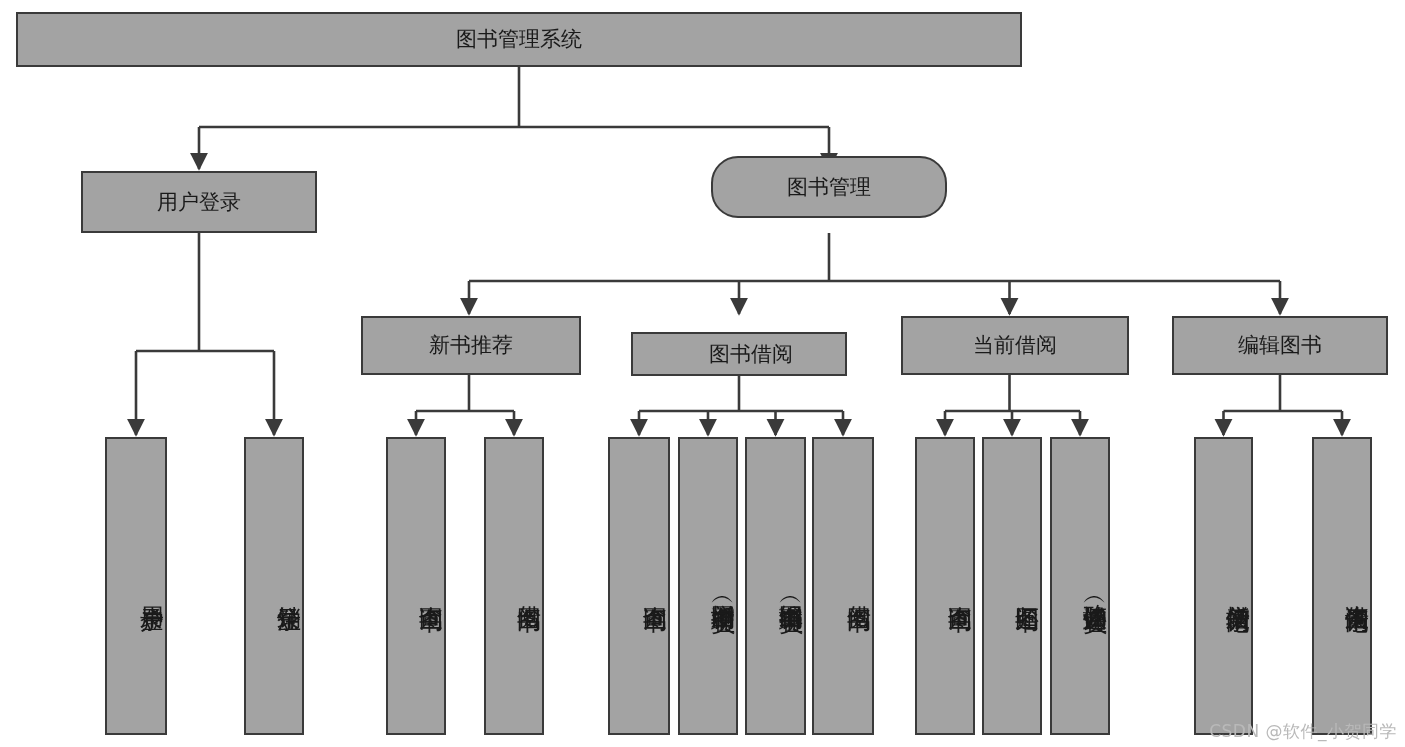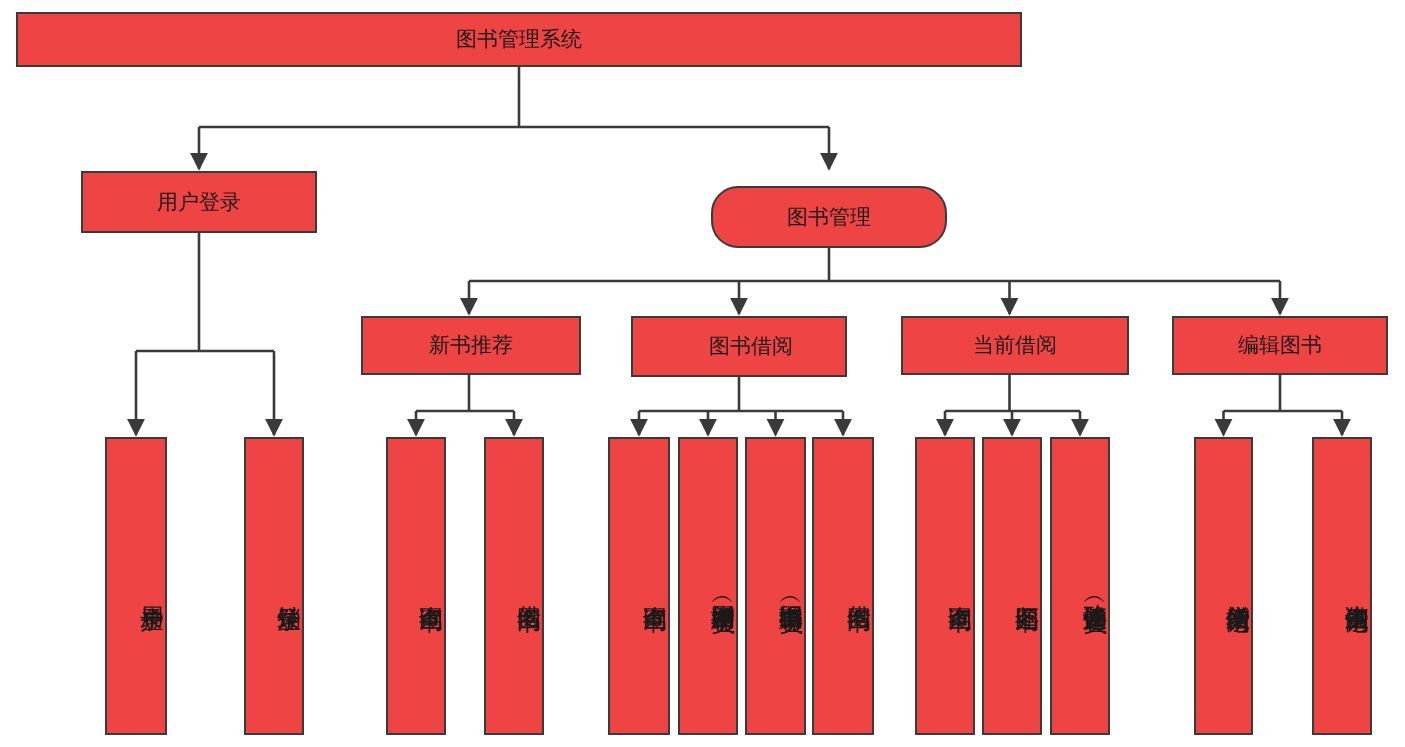--- a/index.html
+++ b/index.html
@@ -23,21 +23,21 @@
     left: 0;
     top: 0;
     width: 1405px;
     height: 747px;
     pointer-events: none;
   }
   .node {
     position: absolute;
     box-sizing: border-box;
     border: 2px solid #3a3a3a;
-    background: #ef4444;
+    background: #a3a3a3;
     display: flex;
     align-items: center;
     justify-content: center;
     color: #1a1a1a;
     line-height: 1.16;
     text-align: center;
   }
   .node.h {
     font-size: 21px;
   }
@@ -114,27 +114,27 @@
         <path d="M 1342 411 V 435" marker-end="url(#arrow)"></path>
       </g>
   </svg>
   <div id="nodes">
       <div class="node h" style="left: 16px; top: 12px; width: 1006px; height: 55px;">
         <span class="lbl">图书管理系统</span>
       </div>
       <div class="node h" style="left: 81px; top: 171px; width: 236px; height: 62px;">
         <span class="lbl">用户登录</span>
       </div>
-      <div class="node h" style="left: 711px; top: 186px; width: 236px; height: 62px; border-radius: 27px;">
+      <div class="node h" style="left: 711px; top: 156px; width: 236px; height: 62px; border-radius: 27px;">
         <span class="lbl">图书管理</span>
       </div>
       <div class="node h" style="left: 361px; top: 316px; width: 220px; height: 59px;">
         <span class="lbl">新书推荐</span>
       </div>
-      <div class="node h" style="left: 631px; top: 316px; width: 216px; height: 61px; padding-left: 24px;">
+      <div class="node h" style="left: 631px; top: 332px; width: 216px; height: 44px; padding-left: 24px;">
         <span class="lbl">图书借阅</span>
       </div>
       <div class="node h" style="left: 901px; top: 316px; width: 228px; height: 59px;">
         <span class="lbl">当前借阅</span>
       </div>
       <div class="node h" style="left: 1172px; top: 316px; width: 216px; height: 59px;">
         <span class="lbl">编辑图书</span>
       </div>
       <div class="node v" style="left: 105px; top: 437px; width: 62px; height: 298px;">
         <span class="lbl">用户登录</span>
@@ -169,13 +169,14 @@
       <div class="node v" style="left: 1050px; top: 437px; width: 60px; height: 298px;">
         <span class="lbl">确认归还（管理员）</span>
       </div>
       <div class="node v" style="left: 1194px; top: 437px; width: 59px; height: 298px;">
         <span class="lbl">新增借阅记录</span>
       </div>
       <div class="node v" style="left: 1312px; top: 437px; width: 60px; height: 298px;">
         <span class="lbl">查询借阅记录</span>
       </div>
     </div>
+  <div id="watermark">CSDN @软件_小贺同学</div>
 </div>
 
 </body></html>

